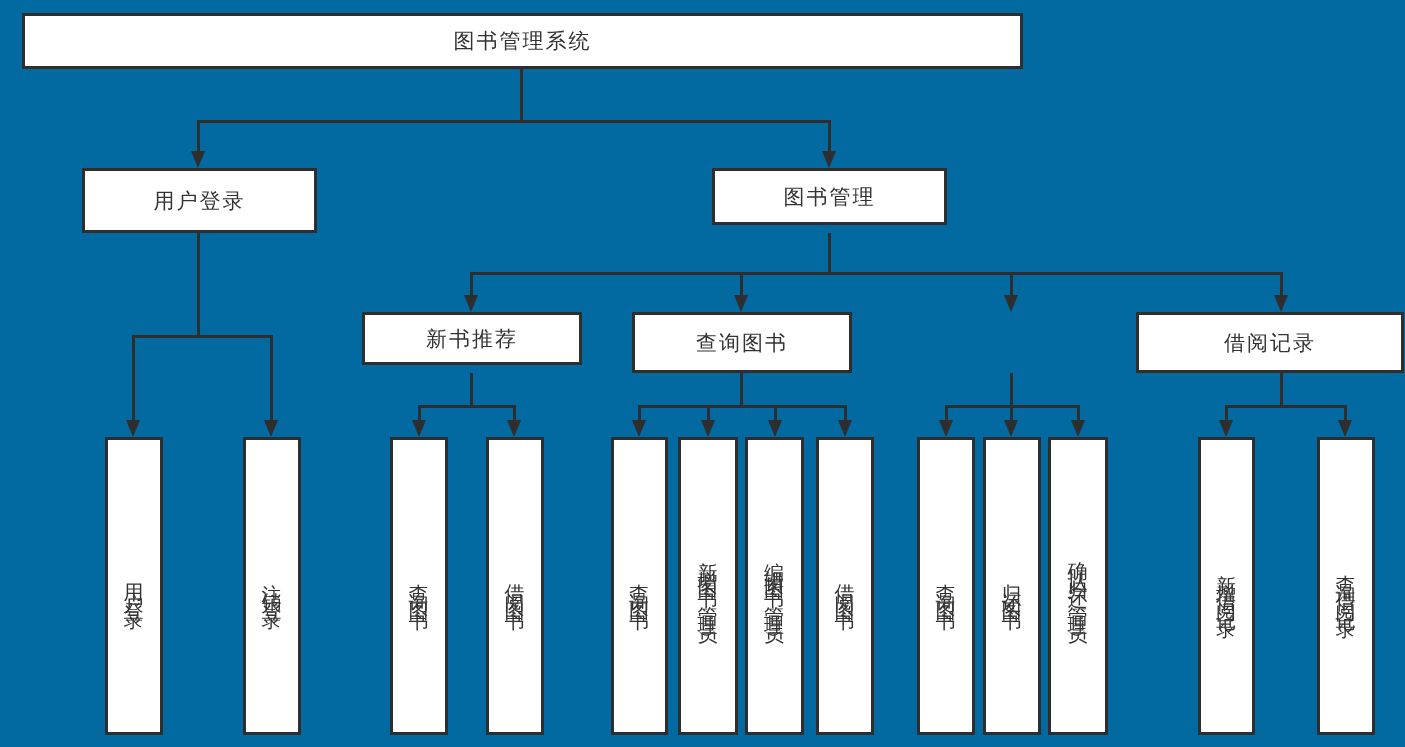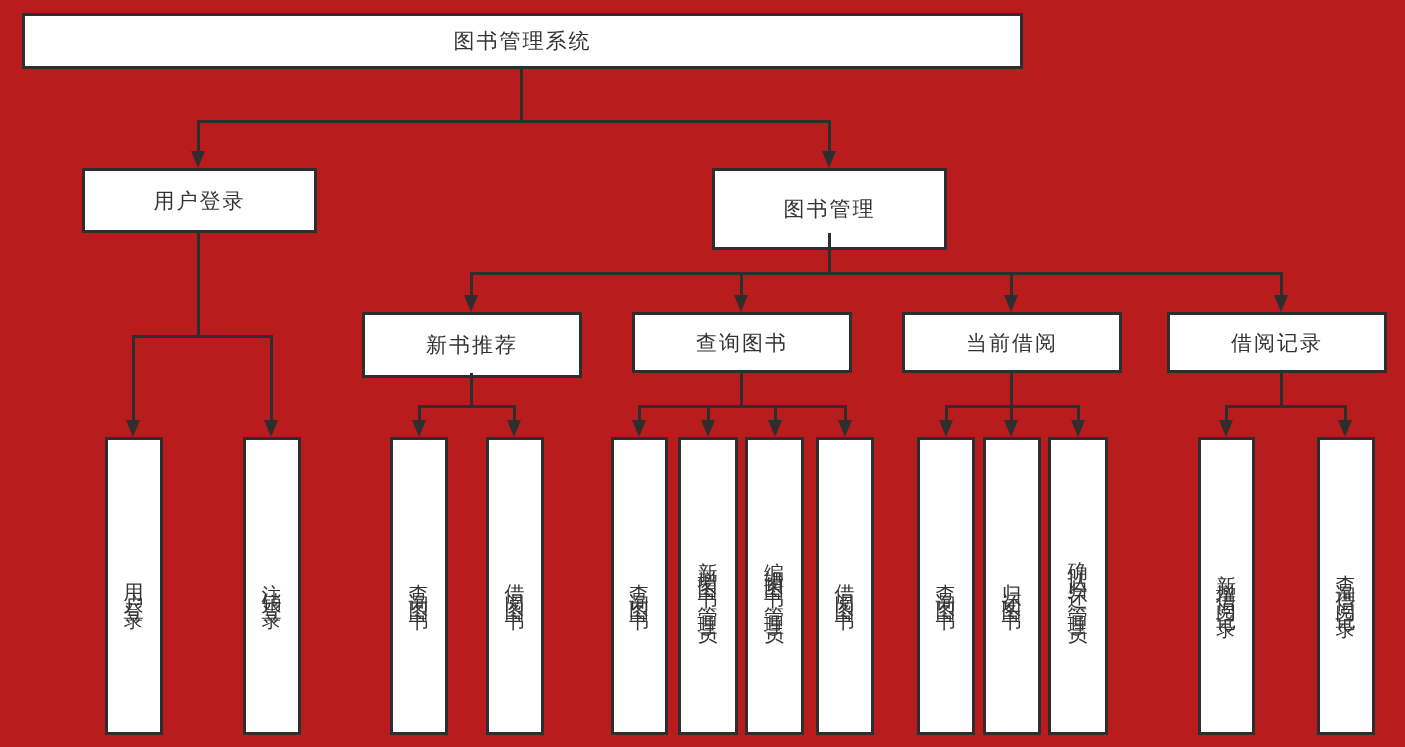--- a/index.html
+++ b/index.html
@@ -4,21 +4,21 @@
 <style>
   html, body {
     margin: 0;
     padding: 0;
     background: #ffffff;
   }
   #canvas {
     position: relative;
     width: 1405px;
     height: 747px;
-    background: #b91c1c;
+    background: #0369a1;
     font-family: "DejaVu Sans", "Liberation Sans", sans-serif;
     overflow: hidden;
   }
   .node {
     position: absolute;
     box-sizing: border-box;
     border: 3px solid #2e2e2e;
     background: #ffffff;
     display: flex;
     align-items: center;
@@ -83,44 +83,43 @@
   <div class="node" style="left:22px; top:13px; width:1001px; height:56px;">图书管理系统</div>
 
   <div class="vline" style="left:520px; top:69px; height:51px;"></div>
   <div class="hline" style="left:197px; top:120px; width:634px;"></div>
   <div class="vline" style="left:197px; top:120px; height:32px;"></div>
   <div class="arrow" style="left:191px; top:151px;"></div>
   <div class="vline" style="left:828px; top:120px; height:32px;"></div>
   <div class="arrow" style="left:822px; top:151px;"></div>
 
   <div class="node" style="left:82px; top:168px; width:235px; height:65px;">用户登录</div>
-  <div class="node" style="left:712px; top:168px; width:235px; height:82px;">图书管理</div>
+  <div class="node" style="left:712px; top:168px; width:235px; height:57px;">图书管理</div>
 
   <div class="vline" style="left:197px; top:233px; height:102px;"></div>
   <div class="hline" style="left:132px; top:335px; width:141px;"></div>
   <div class="vline" style="left:132px; top:335px; height:85px;"></div>
   <div class="arrow" style="left:126px; top:420px;"></div>
   <div class="vline" style="left:270px; top:335px; height:85px;"></div>
   <div class="arrow" style="left:264px; top:420px;"></div>
 
   <div class="vline" style="left:828px; top:233px; height:39px;"></div>
   <div class="hline" style="left:470px; top:272px; width:813px;"></div>
   <div class="vline" style="left:470px; top:272px; height:24px;"></div>
   <div class="arrow" style="left:464px; top:295px;"></div>
   <div class="vline" style="left:740px; top:272px; height:24px;"></div>
   <div class="arrow" style="left:734px; top:295px;"></div>
   <div class="vline" style="left:1010px; top:272px; height:24px;"></div>
   <div class="arrow" style="left:1004px; top:295px;"></div>
   <div class="vline" style="left:1280px; top:272px; height:24px;"></div>
   <div class="arrow" style="left:1274px; top:295px;"></div>
 
-  <div class="node" style="left:362px; top:312px; width:220px; height:66px;">新书推荐</div>
+  <div class="node" style="left:362px; top:312px; width:220px; height:53px;">新书推荐</div>
   <div class="node" style="left:632px; top:312px; width:220px; height:61px;">查询图书</div>
-  <div class="node" style="left:902px; top:312px; width:220px; height:61px;">当前借阅</div>
-  <div class="node" style="left:1167px; top:312px; width:220px; height:61px;">借阅记录</div>
+  <div class="node" style="left:1136px; top:312px; width:268px; height:61px;">借阅记录</div>
 
   <div class="vline" style="left:470px; top:373px; height:32px;"></div>
   <div class="hline" style="left:418px; top:405px; width:98px;"></div>
   <div class="vline" style="left:418px; top:405px; height:16px;"></div>
   <div class="arrow" style="left:412px; top:420px;"></div>
   <div class="vline" style="left:513px; top:405px; height:16px;"></div>
   <div class="arrow" style="left:507px; top:420px;"></div>
 
   <div class="vline" style="left:740px; top:373px; height:32px;"></div>
   <div class="hline" style="left:638px; top:405px; width:208px;"></div>

